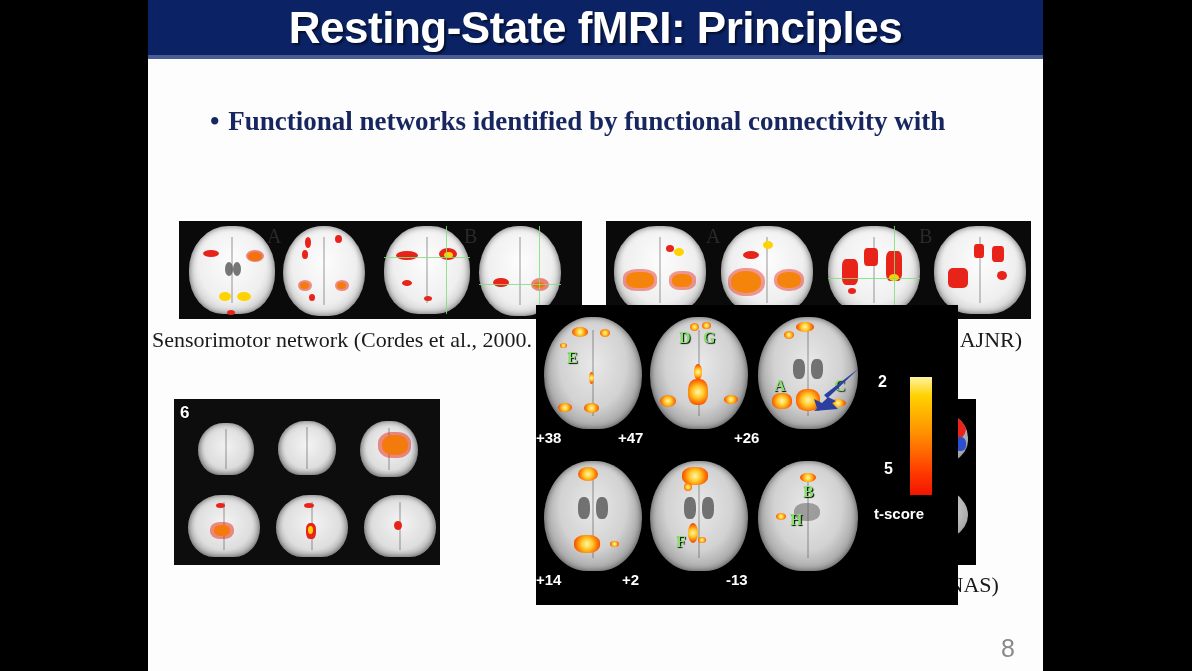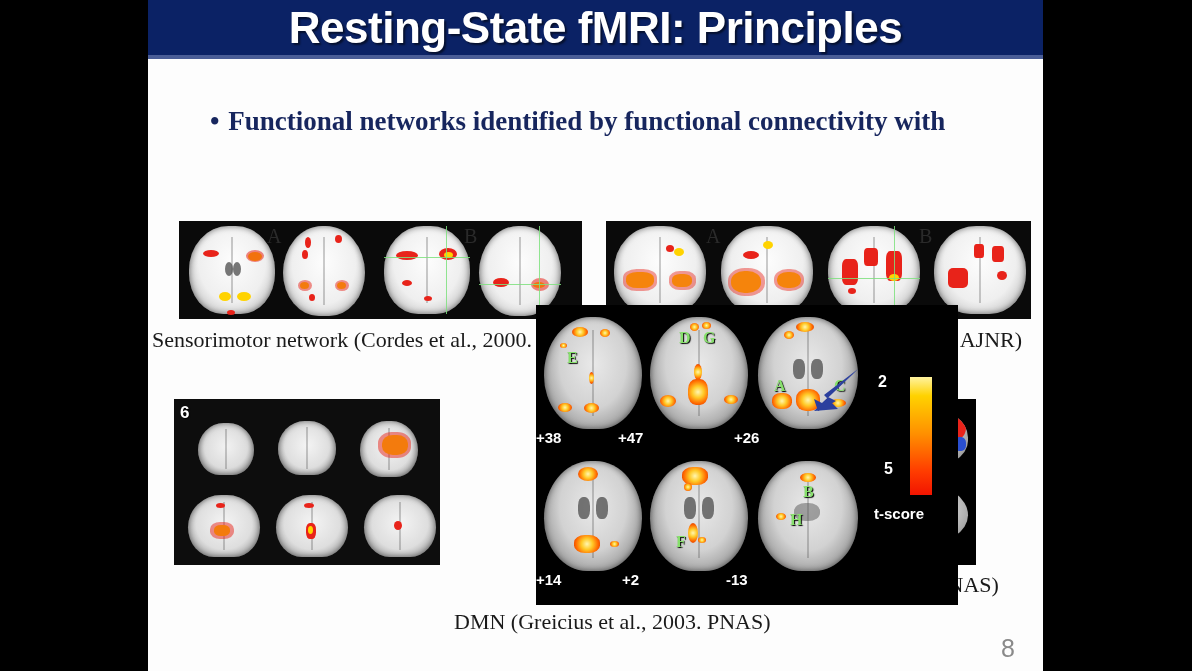--- a/index.html
+++ b/index.html
@@ -334,16 +334,15 @@
         <path d="M54 2 L20 28 L34 42 L10 44 Z" fill="#2b3f9e"></path>
       </svg>
     </div>
 
     <div id="cbar-top">2</div>
     <div id="cbar"></div>
     <div id="cbar-mid">5</div>
     <div id="cbar-lab">t-score</div>
   </div>
 
-  <div class="caption" style="left:306px;top:609px;">DMN (Greicius et al., 2003. PNAS)</div>
 
   <div id="pagenum">8</div>
 </div>
 
 </body></html>

